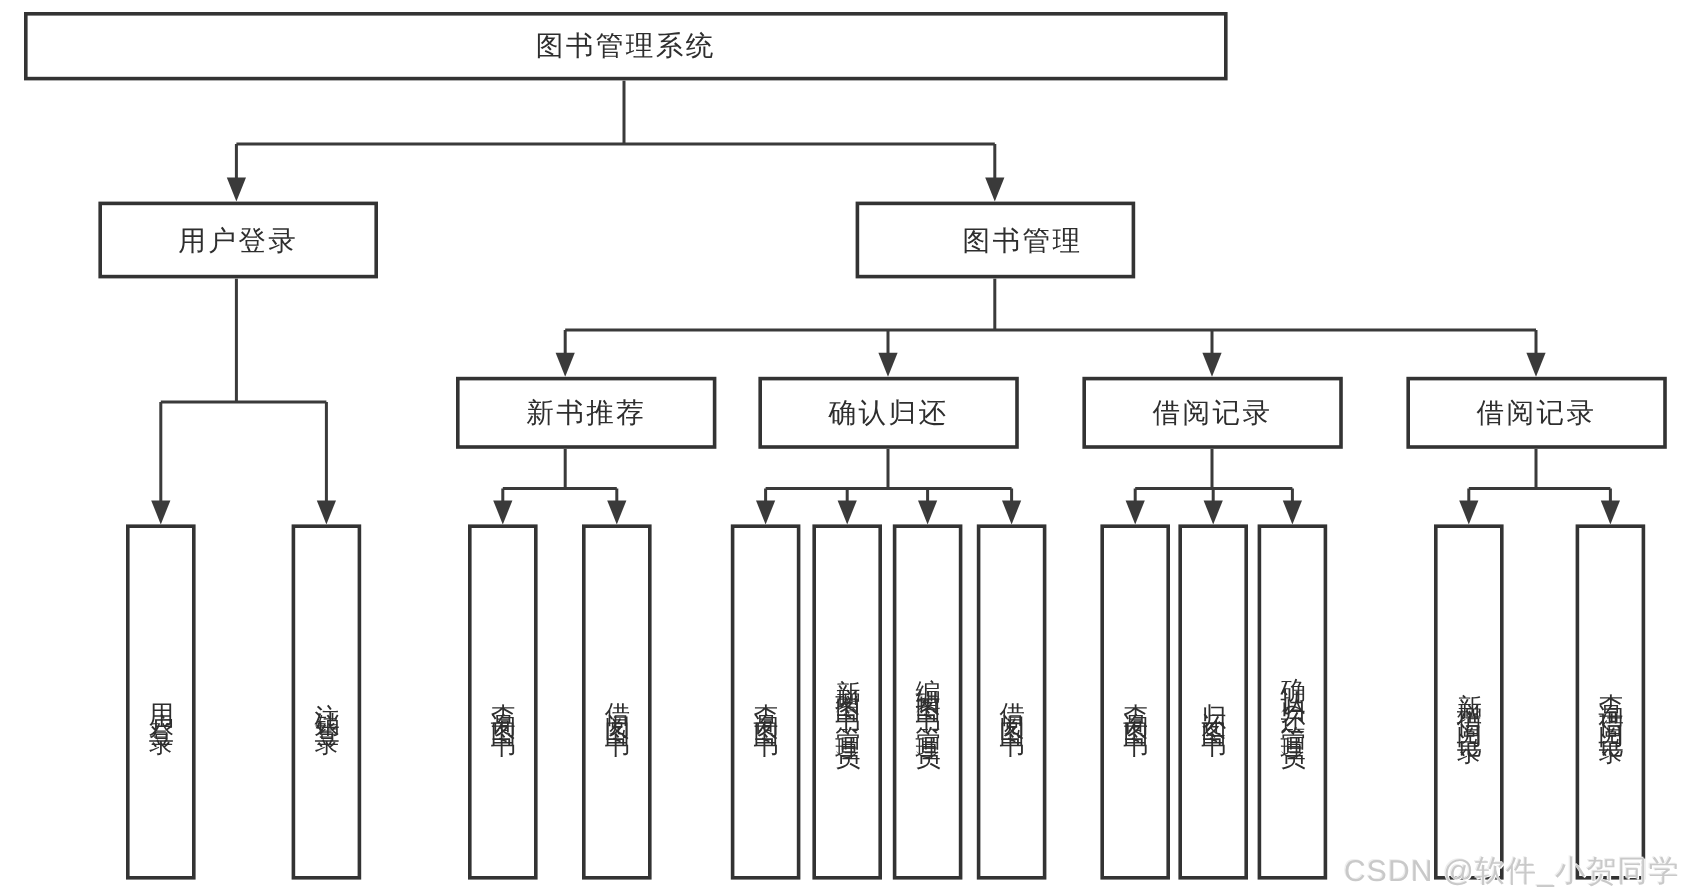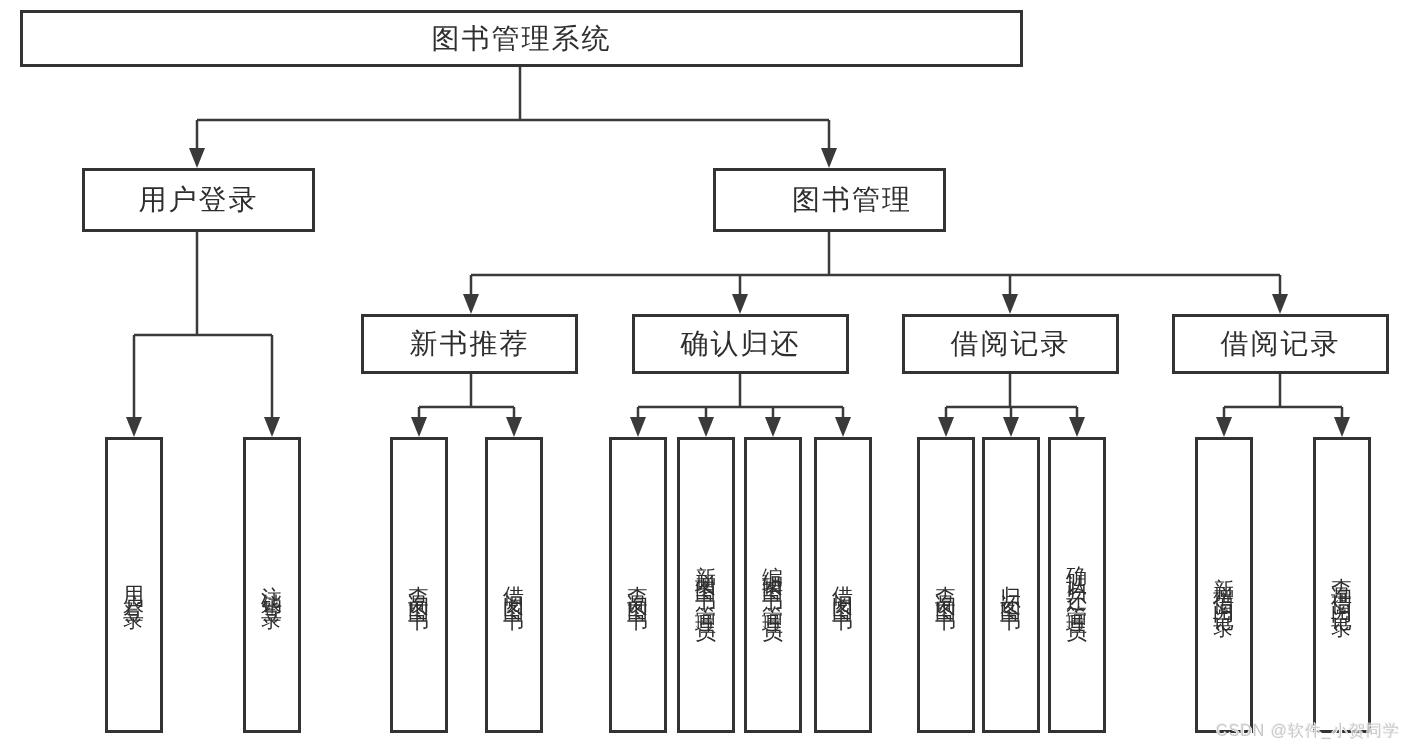--- a/index.html
+++ b/index.html
@@ -26,21 +26,21 @@
   .node {
     position: absolute;
     box-sizing: border-box;
     border: 3px solid #333333;
     background: #ffffff;
     color: #2e2e2e;
     display: flex;
     align-items: center;
     justify-content: center;
     z-index: 2;
-    font-size: 28px;
+    font-size: 23px;
     letter-spacing: 2px;
     text-align: center;
   }
   .node.root {
     left: 20px; top: 10px; width: 1003px; height: 57px;
   }
   .node.branch2 {
     height: 64px; width: 233px; top: 168px;
   }
   .node.branch3 {
@@ -52,21 +52,21 @@
     text-orientation: mixed;
     font-size: 21px;
     letter-spacing: 8px;
     line-height: 1;
   }
   .watermark {
     position: absolute;
     right: 5px;
     bottom: 5px;
     z-index: 3;
-    font-size: 16px;
+    font-size: 25px;
     letter-spacing: 1px;
     color: #c9c9c9;
     text-shadow: 1px 1px 0 #ffffff, -1px -1px 0 #eeeeee;
     white-space: nowrap;
   }
 </style>
 </head>
 <body>
 
 <div class="canvas">
@@ -133,21 +133,21 @@
       <path d="M1216,417 L1232,417 L1224,437 Z"></path>
       <path d="M1334,417 L1350,417 L1342,437 Z"></path>
     </g>
   </svg>
 
   <div class="node root">图书管理系统</div>
 
   <div class="node branch2" style="left:82px;">用户登录</div>
   <div class="node branch2" style="left:713px;padding-left:45px;">图书管理</div>
 
-  <div class="node branch3" style="left:361px;">新书推荐</div>
+  <div class="node branch3" style="left:380px;">新书推荐</div>
   <div class="node branch3" style="left:632px;">确认归还</div>
   <div class="node branch3" style="left:902px;">借阅记录</div>
   <div class="node branch3" style="left:1172px;">借阅记录</div>
 
   <div class="node leaf" style="left:105px;">用户登录</div>
   <div class="node leaf" style="left:243px;">注销登录</div>
 
   <div class="node leaf" style="left:390px;">查询图书</div>
   <div class="node leaf" style="left:485px;">借阅图书</div>
 

